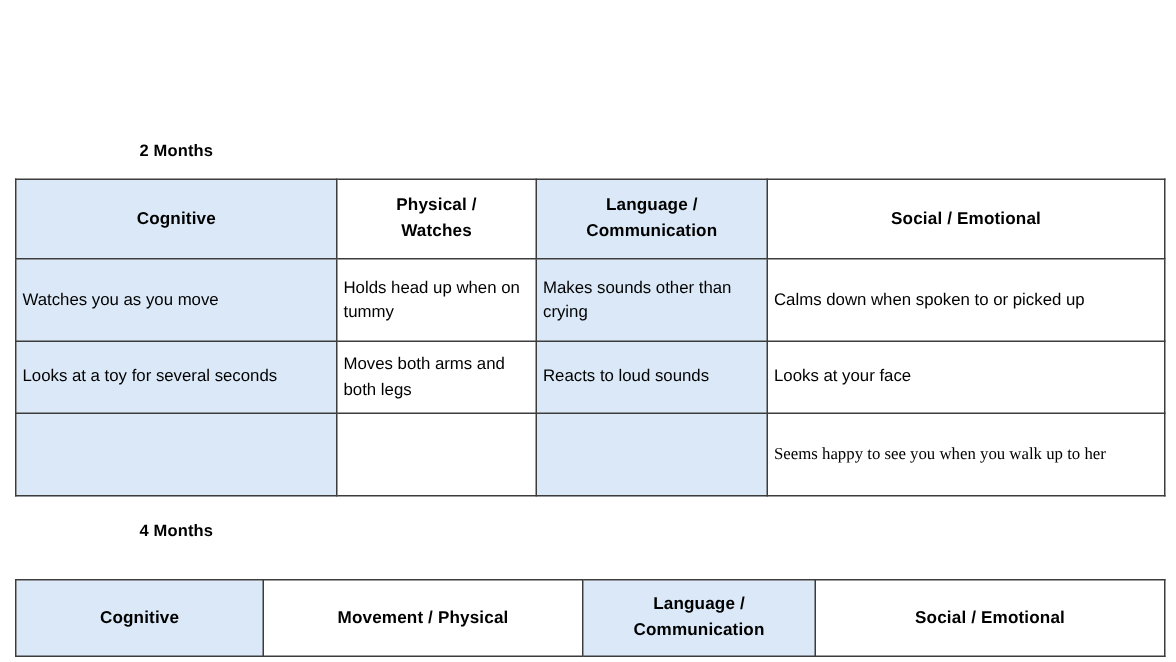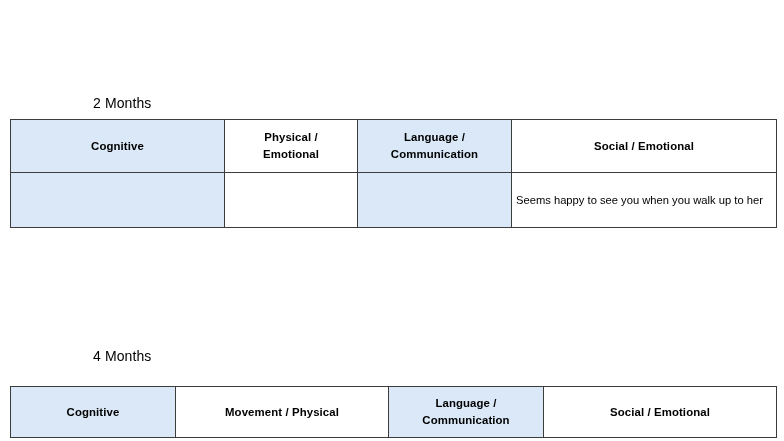--- a/index.html
+++ b/index.html
@@ -16,22 +16,22 @@
     overflow: hidden;
   }
 
   .page {
     position: absolute;
     inset: 0;
   }
 
   .section-label {
     position: absolute;
-    font-size: 14px;
-    font-weight: normal;
+    font-size: 11px;
+    font-weight: bold;
     letter-spacing: 0.1px;
     color: #000;
     white-space: nowrap;
   }
 
   .milestone-table {
     position: absolute;
     border-collapse: collapse;
     table-layout: fixed;
     border: 1.5px solid #1a1a1a;
@@ -59,21 +59,21 @@
   
   #table-2-months { left: 10px; top: 119px; width: 766px; }
   #table-2-months colgroup col:nth-child(1) { width: 214px; }
   #table-2-months colgroup col:nth-child(2) { width: 133px; }
   #table-2-months colgroup col:nth-child(3) { width: 154px; }
   #table-2-months colgroup col:nth-child(4) { width: 265px; }
 
   #table-2-months tr.r-head td { height: 52px; }
   #table-2-months tr.r-1 td    { height: 54px; }
   #table-2-months tr.r-2 td    { height: 47px; }
-  #table-2-months tr.r-3 td    { height: 54px; }
+  #table-2-months tr.r-3 td    { height: 54px; font-family: Liberation Serif, serif; }
 
   
   #table-4-months { left: 10px; top: 386px; width: 766px; }
   #table-4-months colgroup col:nth-child(1) { width: 165px; }
   #table-4-months colgroup col:nth-child(2) { width: 213px; }
   #table-4-months colgroup col:nth-child(3) { width: 155px; }
   #table-4-months colgroup col:nth-child(4) { width: 233px; }
   #table-4-months tr.r-head td { height: 50px; }
 
   #label-2-months { left: 93px; top: 95px; }
@@ -91,30 +91,42 @@
         <col>
         <col>
         <col>
         <col>
       </colgroup>
     <tbody>
       <tr class="r-head">
         <td class="hdr tinted">Cognitive</td>
         <td class="hdr plain">
           <div>Physical /</div>
-          <div>Emotional</div>
+          <div>Watches</div>
         </td>
         <td class="hdr tinted">
           <div>Language /</div>
           <div>Communication</div>
         </td>
         <td class="hdr plain">Social / Emotional</td>
       </tr>
 
+      <tr class="r-1">
+        <td class="body-cell tinted">Watches you as you move</td>
+        <td class="body-cell plain">Holds head up when on tummy</td>
+        <td class="body-cell tinted">Makes sounds other than crying</td>
+        <td class="body-cell plain">Calms down when spoken to or picked up</td>
+      </tr>
 
+      <tr class="r-2">
+        <td class="body-cell tinted">Looks at a toy for several seconds</td>
+        <td class="body-cell plain">Moves both arms and both legs</td>
+        <td class="body-cell tinted">Reacts to loud sounds</td>
+        <td class="body-cell plain">Looks at your face</td>
+      </tr>
 
       <tr class="r-3">
         <td class="body-cell tinted"></td>
         <td class="body-cell plain"></td>
         <td class="body-cell tinted"></td>
         <td class="body-cell plain">Seems happy to see you when you walk up to her</td>
       </tr>
     </tbody>
   </table>
 

